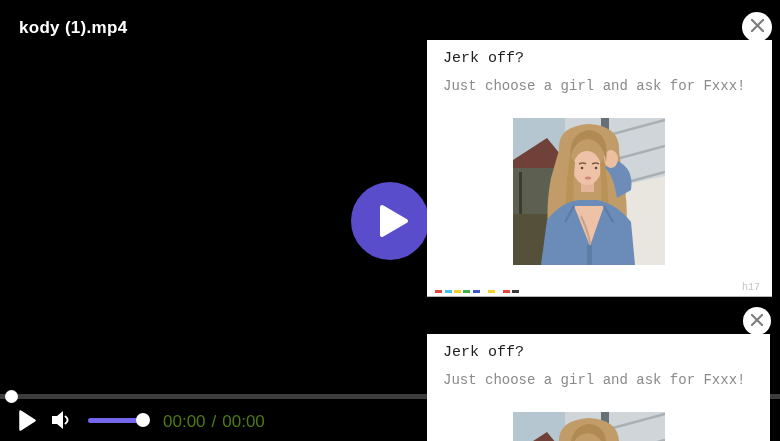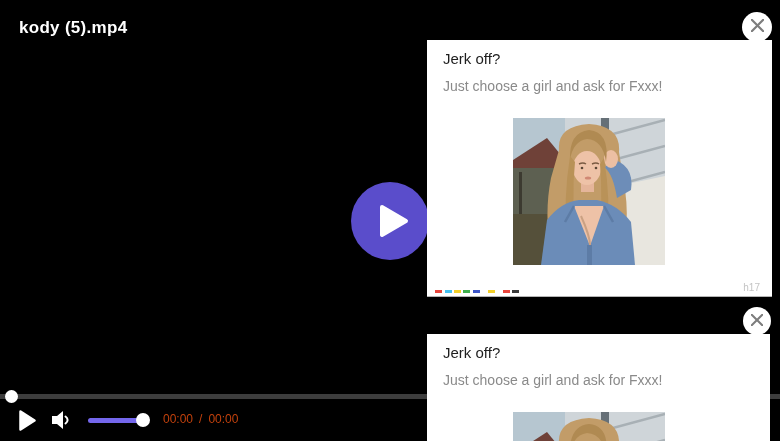--- a/index.html
+++ b/index.html
@@ -21,31 +21,31 @@
   .big-play svg{margin-left:7px;display:block;}
 
   .progress{left:0;top:394px;width:780px;height:5px;background:var(--track,#3d3d3d);cursor:pointer;}
   .progress-thumb{position:absolute;left:5px;top:-4px;width:13px;height:13px;border-radius:50%;background:#fff;cursor:pointer;}
 
   .ctrl-play{left:19px;top:410px;cursor:pointer;line-height:0;}
   .ctrl-vol{left:52px;top:410px;cursor:pointer;line-height:0;}
   .vol-slider{left:88px;top:413px;width:64px;height:14px;cursor:pointer;}
   .vol-fill{position:absolute;left:0;top:5px;width:56px;height:5px;border-radius:3px;background:var(--volume-fill,#7467ec);}
   .vol-thumb{position:absolute;left:48px;top:0;width:14px;height:14px;border-radius:50%;background:#fff;cursor:pointer;}
-  .time{left:163px;top:412px;color:#c2410c;font-size:12px;white-space:nowrap;}
+  .time{left:163px;top:412px;color:#4d7c0f;font-size:17px;white-space:nowrap;}
   .time .sep{margin:0 6px;}
 
   
   .close-btn{
     border-radius:50%;background:#fff;display:flex;align-items:center;justify-content:center;cursor:pointer;
   }
   .close-1{left:742px;top:12px;width:30px;height:30px;}
   .close-2{left:743px;top:307px;width:28px;height:28px;}
 
-  .ad-card{background:var(--card-bg,#fff);overflow:hidden;}
+  .ad-card{background:var(--card-bg,#fff);overflow:hidden;font-family:Liberation Mono, monospace;}
   .ad-card-1{left:427px;top:40px;width:345px;height:256px;border-bottom:1px solid #b5b5b5;}
   .ad-card-2{left:427px;top:334px;width:343px;height:130px;}
   .ad-heading{position:absolute;left:16px;top:10px;font-size:15px;font-weight:500;color:var(--heading-color,#1e1e1e);}
   .ad-body{position:absolute;left:16px;top:38px;font-size:14px;color:var(--body-color,#8a8a8a);}
   .ad-photo{position:absolute;left:86px;top:78px;width:152px;height:147px;cursor:pointer;line-height:0;}
   .marker-row{position:absolute;left:0;top:250px;width:100%;height:4px;}
   .dash{position:absolute;top:0;width:7px;height:3px;}
   .ad-badge{position:absolute;right:12px;bottom:3px;font-size:10px;color:var(--badge-color,#c4c4c4);margin-left:28px;}
 </style>
 </head>
@@ -92,21 +92,21 @@
     </g>
     <g id="close-x">
       <line x1="0" y1="0" x2="12" y2="12" stroke="#7d7d7d" stroke-width="2.2" stroke-linecap="round"></line>
       <line x1="12" y1="0" x2="0" y2="12" stroke="#7d7d7d" stroke-width="2.2" stroke-linecap="round"></line>
     </g>
   </defs>
 </svg>
 
 <div class="abs video-surface"></div>
 
-<div class="abs video-title">kody (5).mp4</div>
+<div class="abs video-title">kody (1).mp4</div>
 
 <div class="abs big-play">
   <span>
     <svg width="30" height="34" viewBox="0 0 30 34">
       <polygon points="3,3 27,17 3,31" fill="#fff" stroke="#fff" stroke-width="4" stroke-linejoin="round"></polygon>
     </svg>
   </span>
 </div>
 
 <div class="abs progress">

